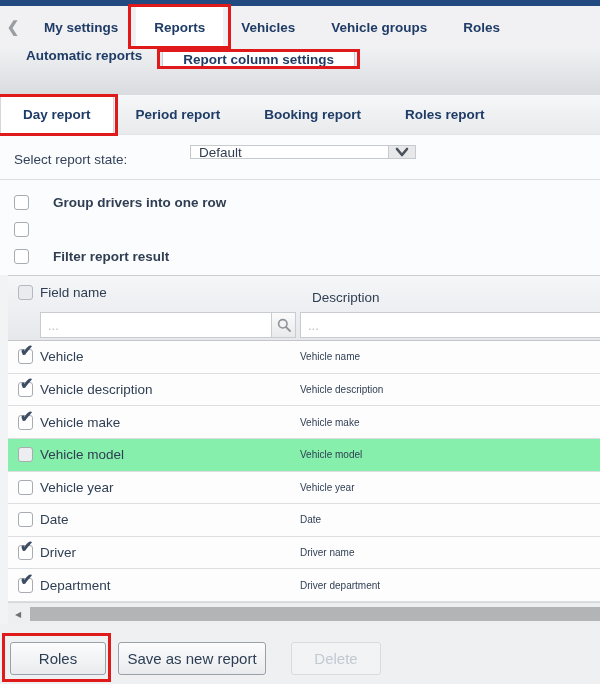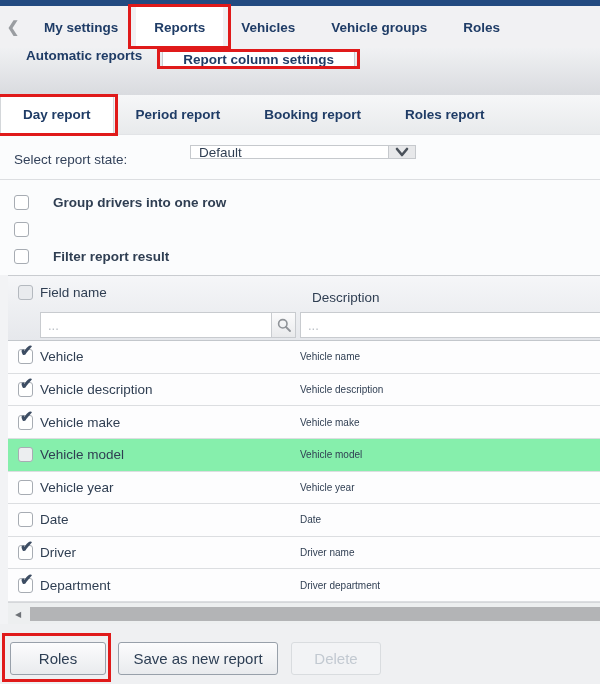--- a/index.html
+++ b/index.html
@@ -73,21 +73,21 @@
 
   
   .hscroll { left:8px; top:602px; width:592px; height:22px; background:#edeff0; border-top:1px solid #d5d7da; }
   .hs-arrow { position:absolute; left:2px; top:3px; width:16px; height:16px; display:flex; align-items:center; justify-content:center; font-size:8px; color:#6e7277; cursor:pointer; }
   .hs-thumb { position:absolute; left:22px; right:0; top:4px; height:14px; background:#b3b4b6; cursor:pointer; }
 
   
   .bottom-bar { left:0; top:624px; width:600px; height:60px; background:#eff0f2; }
   .btn { position:absolute; top:642px; height:33px; border:1px solid #98a0aa; border-radius:3px; background:linear-gradient(#fcfcfd,#e9ebee); font-family:"Liberation Sans", sans-serif; font-size:15px; color:#2d3e54; cursor:pointer; }
   .btn-save { left:10px; width:96px; }
-  .btn-saveas { left:118px; width:160px; }
+  .btn-saveas { left:118px; width:148px; }
   .btn-delete { left:291px; width:90px; background:#f2f3f5; border-color:#d9dcdf; color:#c2c9d1; cursor:default; }
 </style>
 </head>
 <body>
 
 <div class="abs top-strip"></div>
 
 <div class="abs tabbar1">
   <div class="back-btn">
       <span>❮</span>

